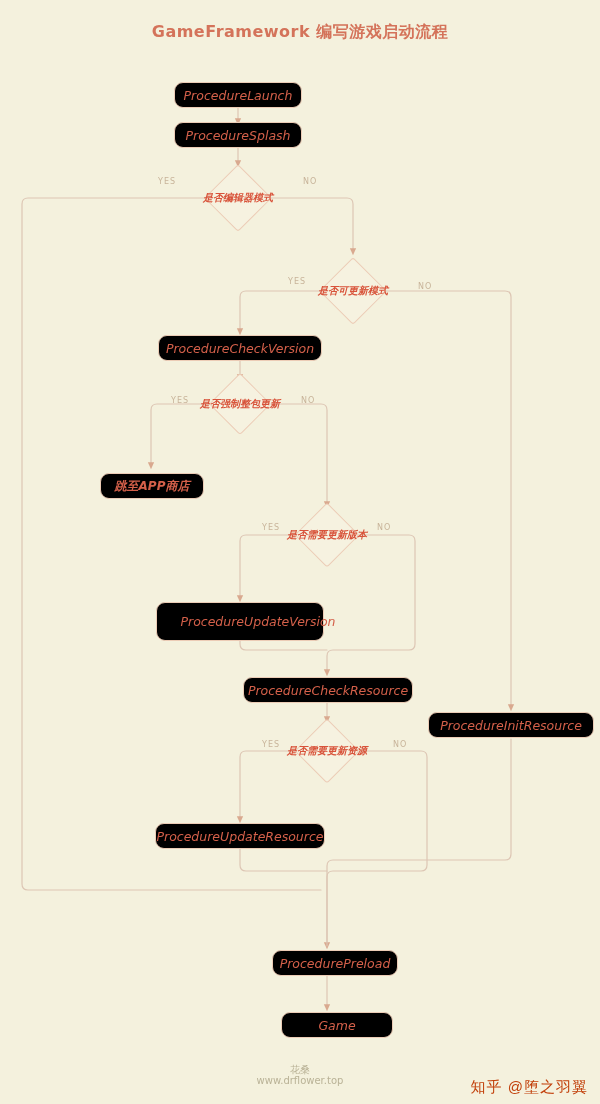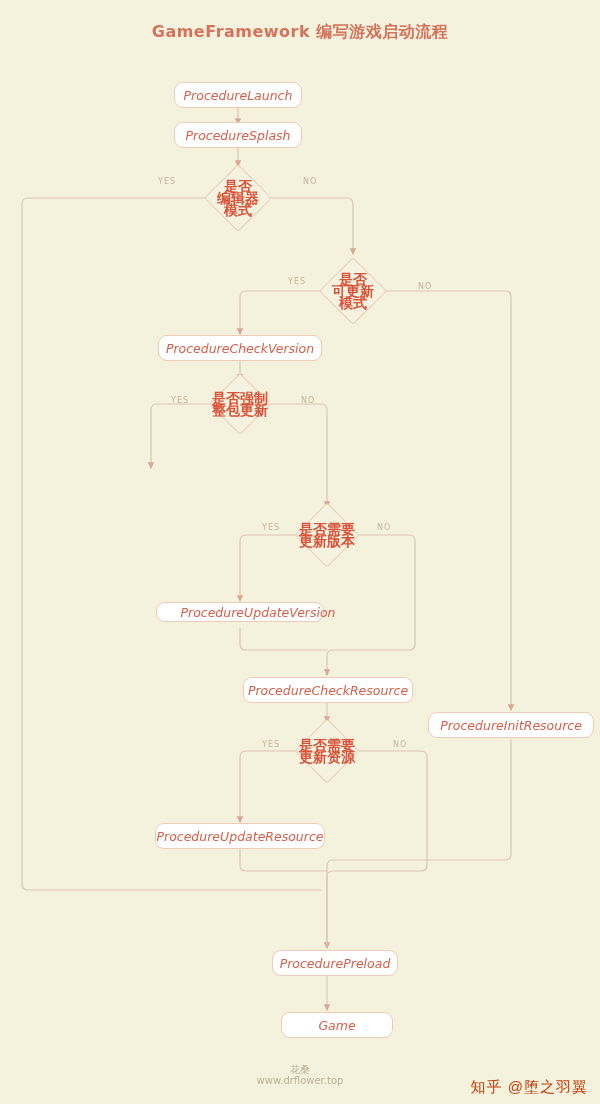--- a/index.html
+++ b/index.html
@@ -19,46 +19,46 @@
     color:#d4735a;
     letter-spacing:.5px;
     font-family:"DejaVu Sans","Liberation Sans",sans-serif;
   }
 
   .node{
     position:absolute;
     box-sizing:border-box;
     border:1.4px solid #ecccb6;
     border-radius:9px;
-    background:#ffffff;
+    background:#000000;
     color:#d4604a;
     font-style:italic;
     font-size:12.5px;
     display:flex;align-items:center;justify-content:center;
     text-align:center;
     white-space:nowrap;
     font-family:"DejaVu Sans","Liberation Sans",sans-serif;
   }
   .node.cjk{font-style:italic;font-weight:bold;font-size:12px;}
 
   .diamond{
     position:absolute;
     box-sizing:border-box;
     border:1.2px solid #ecccb6;
     background:#f6f2e0;
     transform:rotate(45deg);
     border-radius:3px;
   }
   .diamond-label{
     position:absolute;
-    display:flex;flex-direction:column;
+    display:flex;
     align-items:center;justify-content:center;
     color:#d8533a;
-    font-weight:bold;
-    font-size:14px;line-height:12px;
+    font-weight:bold;font-style:italic;
+    font-size:10px;line-height:12px;
     white-space:nowrap;
     pointer-events:none;
     font-family:"DejaVu Sans","Liberation Sans",sans-serif;
   }
 
   .edge-label{
     position:absolute;
     color:#c8b49a;
     font-size:8px;
     letter-spacing:1px;
@@ -132,22 +132,23 @@
       <path d="M327,976 L327,1008" marker-end="url(#ah)"></path>
     </g>
   </svg>
 
   <div class="node" style="left:174px;top:82px;width:128px;height:26px;">ProcedureLaunch</div>
 
   <div class="node" style="left:174px;top:122px;width:128px;height:26px;">ProcedureSplash</div>
 
   <div class="node" style="left:158px;top:335px;width:164px;height:26px;">ProcedureCheckVersion</div>
 
-
-  <div class="node" style="left:156px;top:602px;width:168px;height:20px;padding-left:36px;">ProcedureUpdateVersion</div>
+  <div class="node cjk" style="left:100px;top:473px;width:104px;height:26px;">跳至APP商店</div>
+
+  <div class="node" style="left:156px;top:602px;width:168px;height:39px;padding-left:36px;">ProcedureUpdateVersion</div>
 
   <div class="node" style="left:243px;top:677px;width:170px;height:26px;">ProcedureCheckResource</div>
 
   <div class="node" style="left:155px;top:823px;width:170px;height:26px;">ProcedureUpdateResource</div>
 
   <div class="node" style="left:428px;top:712px;width:166px;height:26px;">ProcedureInitResource</div>
 
   <div class="node" style="left:264px;top:950px;width:126px;height:26px;margin-left:8px;">ProcedurePreload</div>
 
   <div class="node" style="left:281px;top:1012px;width:112px;height:26px;">Game</div>

